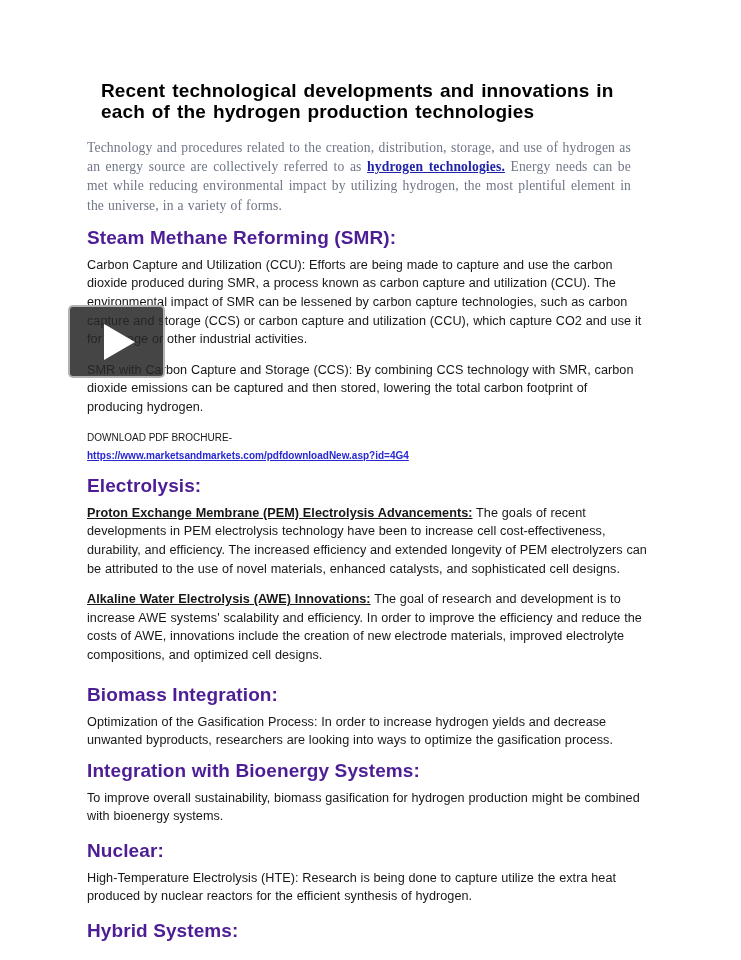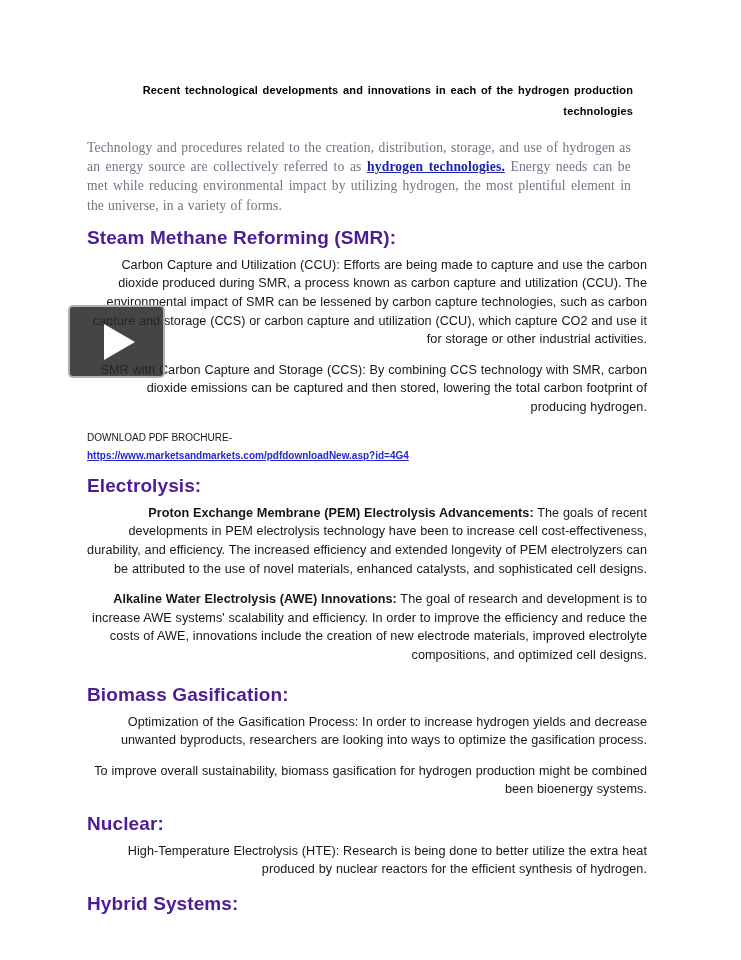--- a/index.html
+++ b/index.html
@@ -29,24 +29,24 @@
     position: absolute;
     left: 87px;
     top: 80px;
     width: 560px;
   }
 
   
   .doc-title {
     font-family: "Liberation Sans", sans-serif;
     font-weight: bold;
-    font-size: 11px;
+    font-size: 19px;
     line-height: 21px;
     color: #000000;
-    text-align: right;
+    text-align: left;
     margin: 0 0 16px 0;
     padding: 0 14px;
     letter-spacing: 0.15px;
     word-spacing: 1.5px;
   }
 
   
   .intro {
     font-family: "Liberation Serif", serif;
     font-size: 13.6px;
@@ -77,24 +77,24 @@
 
   
   .body-text {
     font-family: "Liberation Sans", sans-serif;
     font-size: 12.65px;
     line-height: 18.6px;
     color: #171717;
     margin: 0 0 12px 0;
     letter-spacing: 0.05px;
     word-spacing: 0.2px;
-    text-align: right;
   }
   .body-text .lead-in {
     font-weight: bold;
+    text-decoration: underline;
   }
 
   
   .download-block {
     font-family: "Liberation Sans", sans-serif;
     font-size: 10px;
     line-height: 18.6px;
     color: #171717;
     margin: 0 0 11px 0;
   }
@@ -152,29 +152,30 @@
       <span>DOWNLOAD PDF BROCHURE-</span>
       <a href="#" class="url-link">https://www.marketsandmarkets.com/pdfdownloadNew.asp?id=4G4</a>
     </div>
 
     <h2 class="section-heading">Electrolysis:</h2>
     <p class="body-text"><span class="lead-in">Proton Exchange Membrane (PEM) Electrolysis Advancements:</span><span> The goals of recent developments in PEM electrolysis technology have been  to increase cell cost-effectiveness, durability,  and efficiency.  The increased efficiency and extended longevity  of PEM electrolyzers can be attributed  to the use of novel materials, enhanced catalysts, and sophisticated cell designs.</span></p>
     <p class="body-text"><span class="lead-in">Alkaline Water Electrolysis (AWE) Innovations:</span><span>  The goal of research and development is to increase AWE systems' scalability and efficiency.   In order to improve the efficiency and reduce  the costs of AWE, innovations include the creation of new electrode materials, improved electrolyte compositions, and optimized cell designs.</span></p>
 
     <div class="gap-md"></div>
 
-    <h2 class="section-heading">Biomass Gasification:</h2>
+    <h2 class="section-heading">Biomass Integration:</h2>
     <p class="body-text"><span>Optimization of the  Gasification Process: In order to increase hydrogen yields and decrease unwanted byproducts, researchers are looking into ways to optimize the gasification process.</span></p>
 
-    <p class="body-text"><span>To improve overall  sustainability, biomass gasification for hydrogen production might be combined been  bioenergy systems.</span></p>
+    <h2 class="section-heading">Integration with Bioenergy Systems:</h2>
+    <p class="body-text"><span>To improve overall  sustainability, biomass gasification for hydrogen production might be combined with  bioenergy systems.</span></p>
 
     <div class="gap-sm"></div>
 
     <h2 class="section-heading">Nuclear:</h2>
-    <p class="body-text"><span>High-Temperature  Electrolysis (HTE): Research is being done to better  utilize  the extra heat produced  by nuclear reactors for  the  efficient  synthesis of hydrogen.</span></p>
+    <p class="body-text"><span>High-Temperature  Electrolysis (HTE): Research is being done to capture  utilize  the extra heat produced  by nuclear reactors for  the  efficient  synthesis of hydrogen.</span></p>
 
     <div class="gap-sm"></div>
 
     <h2 class="section-heading">Hybrid Systems:</h2>
 
   </div>
 
   <div class="play-overlay">
     <span class="play-triangle"></span>
   </div>

